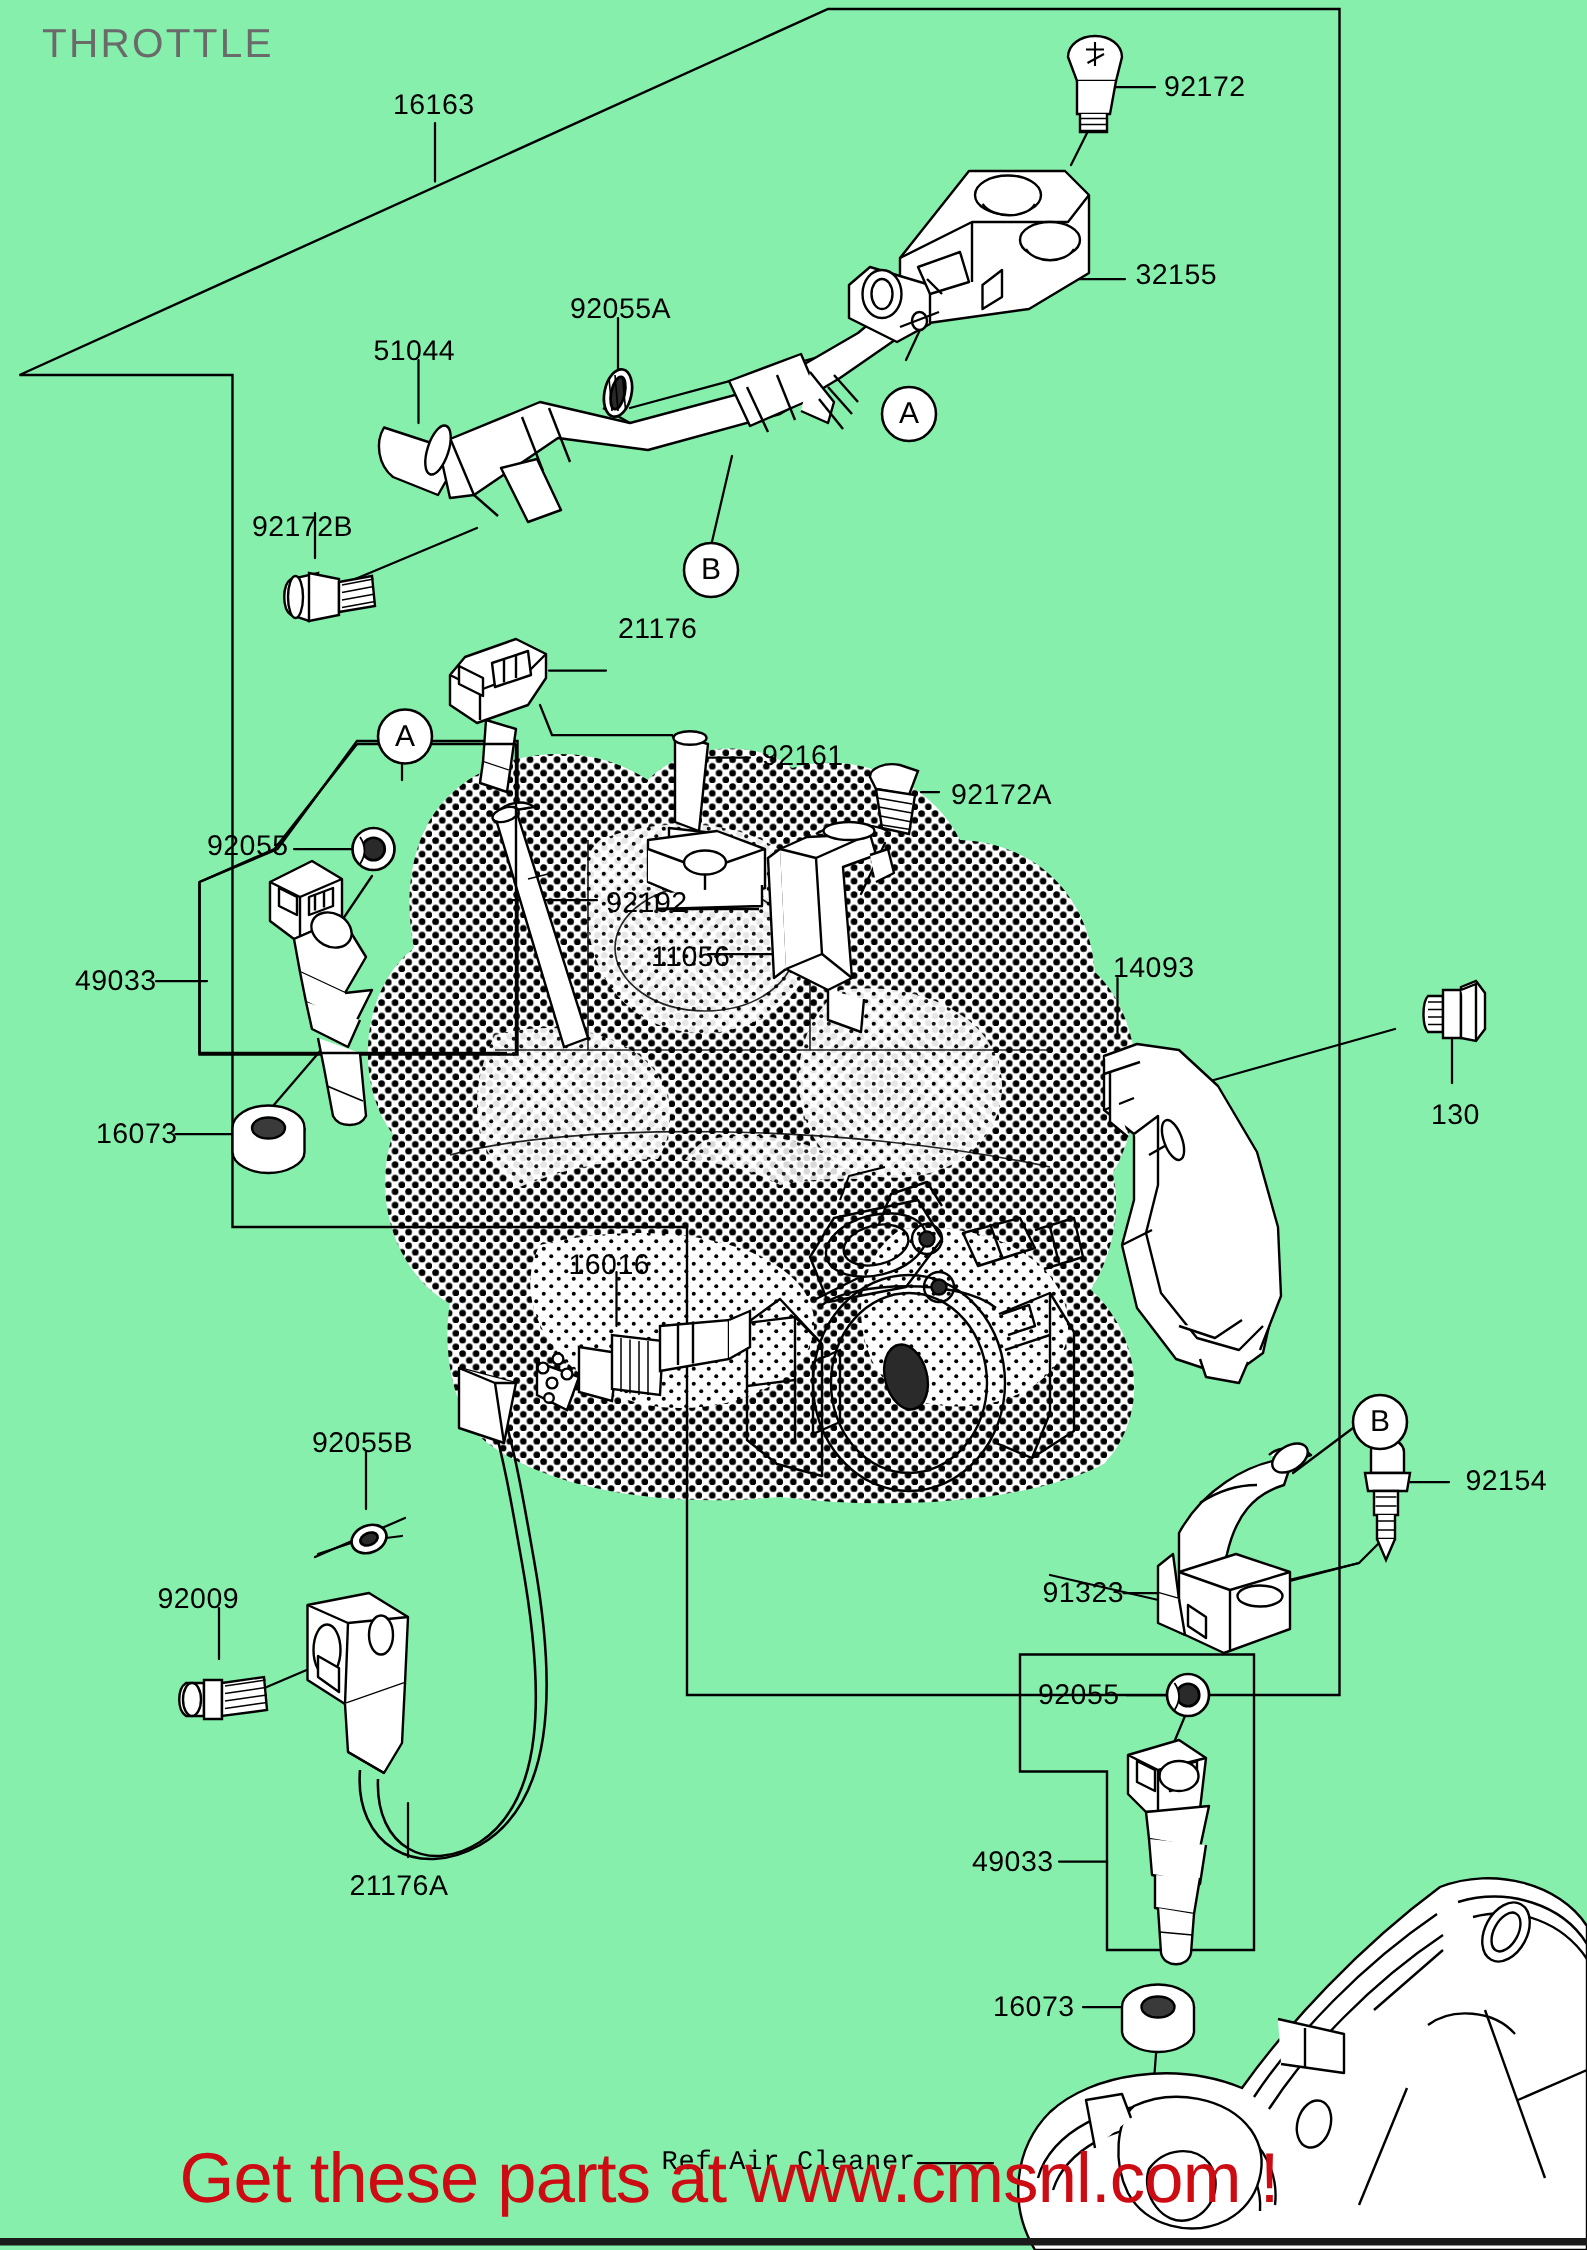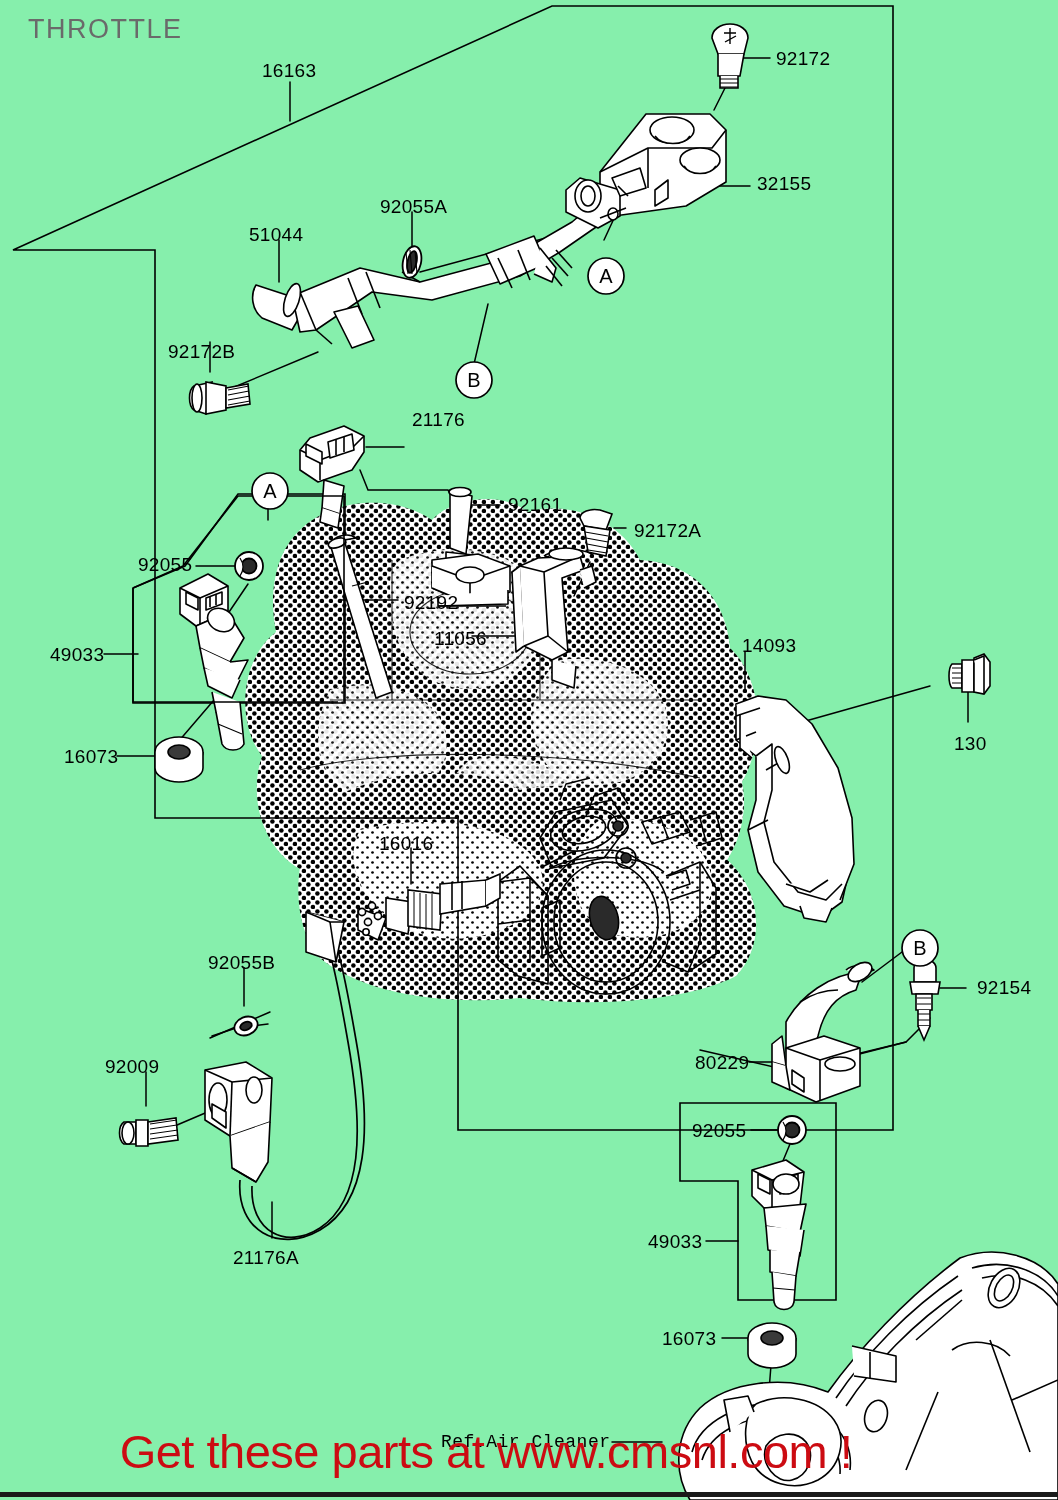--- a/index.html
+++ b/index.html
@@ -588,21 +588,21 @@
   <div class="part-label" style="left:138px;top:554px;">92055</div>
   <div class="part-label" style="left:404px;top:592px;">92192</div>
   <div class="part-label" style="left:434px;top:628px;">11056</div>
   <div class="part-label" style="left:50px;top:644px;">49033</div>
   <div class="part-label" style="left:719px;top:635px;margin-left:23px;">14093</div>
   <div class="part-label" style="left:954px;top:733px;">130</div>
   <div class="part-label" style="left:64px;top:746px;">16073</div>
   <div class="part-label" style="left:379px;top:833px;">16016</div>
   <div class="part-label" style="left:208px;top:952px;">92055B</div>
   <div class="part-label" style="left:977px;top:977px;">92154</div>
-  <div class="part-label" style="left:695px;top:1052px;">80229</div>
+  <div class="part-label" style="left:695px;top:1052px;">91323</div>
   <div class="part-label" style="left:105px;top:1056px;">92009</div>
   <div class="part-label" style="left:692px;top:1120px;">92055</div>
   <div class="part-label" style="left:648px;top:1231px;">49033</div>
   <div class="part-label" style="left:233px;top:1247px;">21176A</div>
   <div class="part-label" style="left:662px;top:1328px;">16073</div>
 
   <div class="ref-label" style="left:441px;top:1432px;">Ref.Air Cleaner</div>
 
   <svg style="position:absolute;left:0;top:0;width:1058px;height:1500px;pointer-events:none;">
     <circle cx="606" cy="276" r="18" fill="#ffffff" stroke="#000" stroke-width="1.7"></circle>

